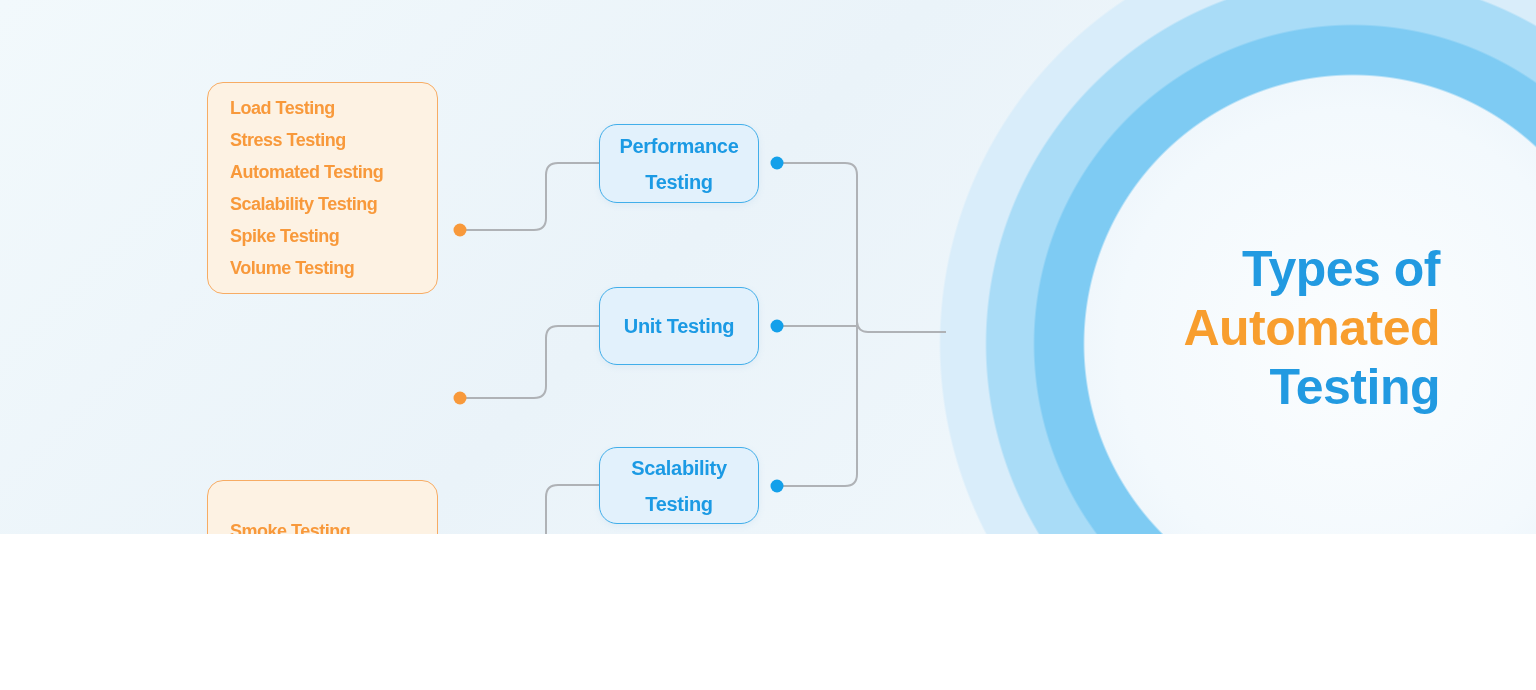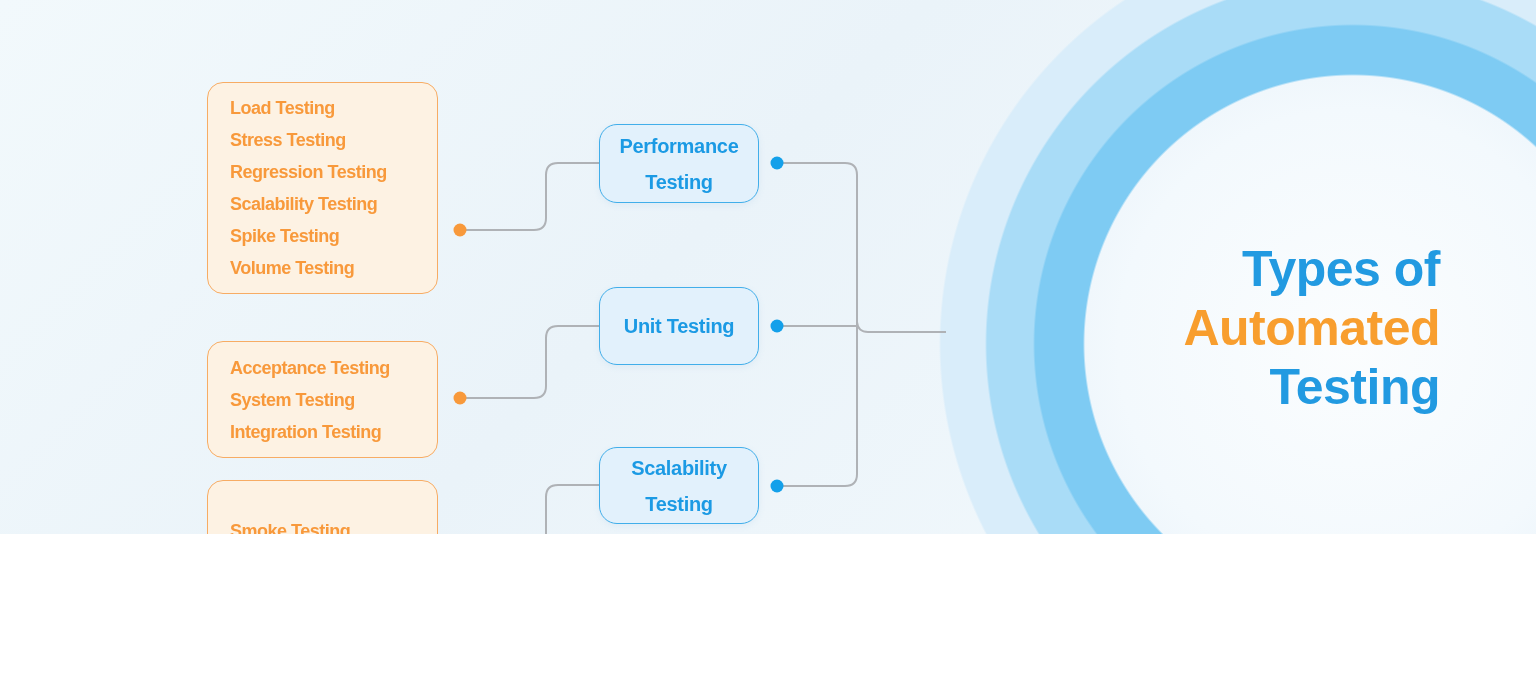--- a/index.html
+++ b/index.html
@@ -108,31 +108,26 @@
     <circle cx="460" cy="554" r="6.5" fill="#F8993B"></circle>
 
     <circle cx="777" cy="163" r="6.5" fill="#13A0EA"></circle>
     <circle cx="777" cy="326" r="6.5" fill="#13A0EA"></circle>
     <circle cx="777" cy="486" r="6.5" fill="#13A0EA"></circle>
   </svg>
 
   <div class="group-box g1">
     <div class="item">Load Testing</div>
     <div class="item">Stress Testing</div>
-    <div class="item">Regression Testing</div>
+    <div class="item">Automated Testing</div>
     <div class="item">Scalability Testing</div>
     <div class="item">Spike Testing</div>
     <div class="item">Volume Testing</div>
   </div>
 
-  <div class="group-box g2">
-    <div class="item">Acceptance Testing</div>
-    <div class="item">System Testing</div>
-    <div class="item">Integration Testing</div>
-  </div>
 
   <div class="group-box g3">
     <div class="item">Smoke Testing</div>
   </div>
 
   <div class="category-box c1">
     <div class="label">Performance Testing</div>
   </div>
   <div class="category-box c2">
     <div class="label">Unit Testing</div>

